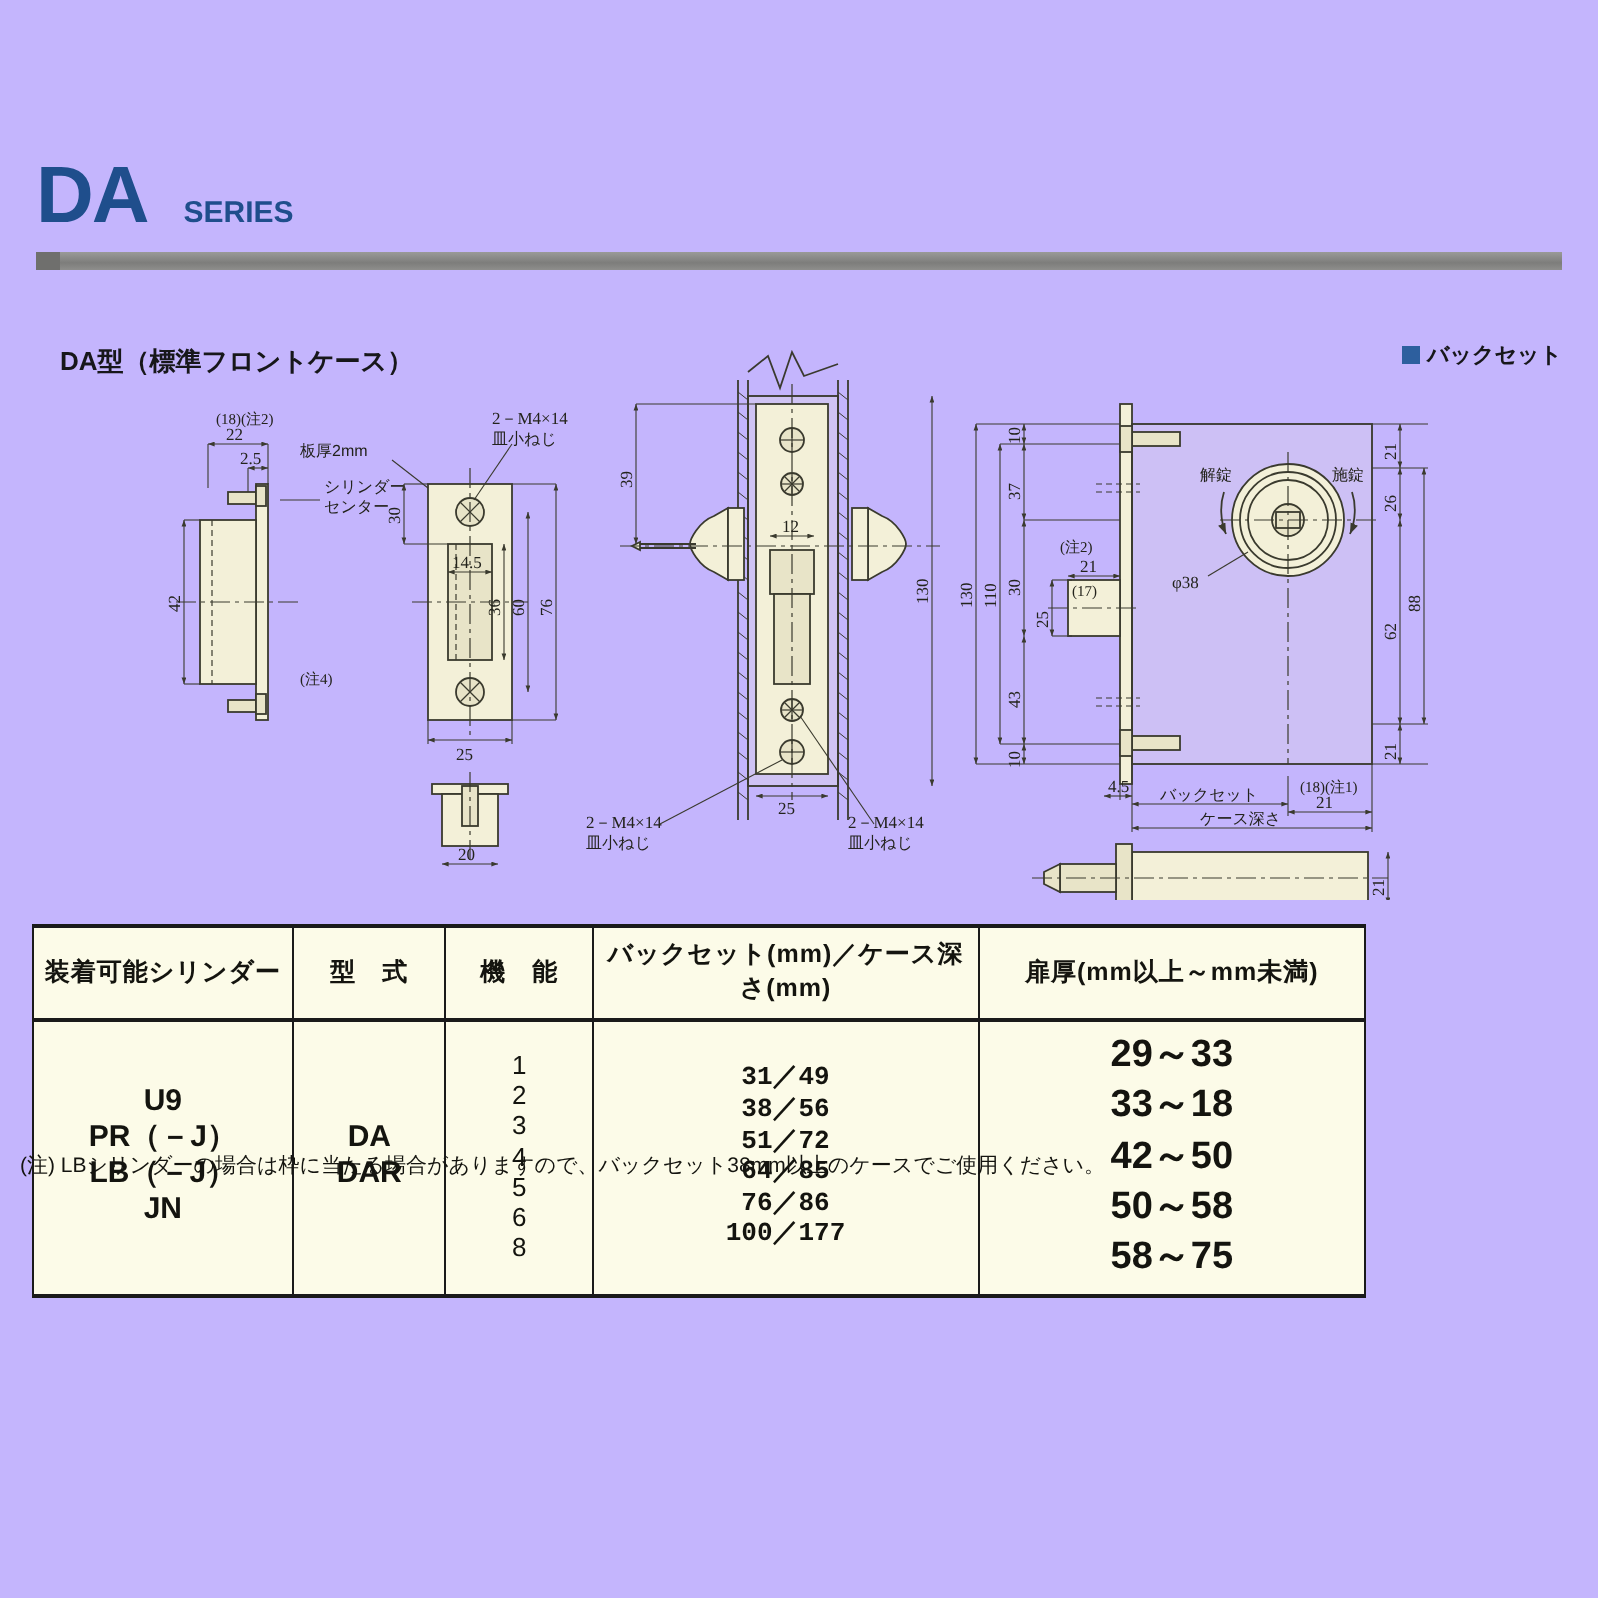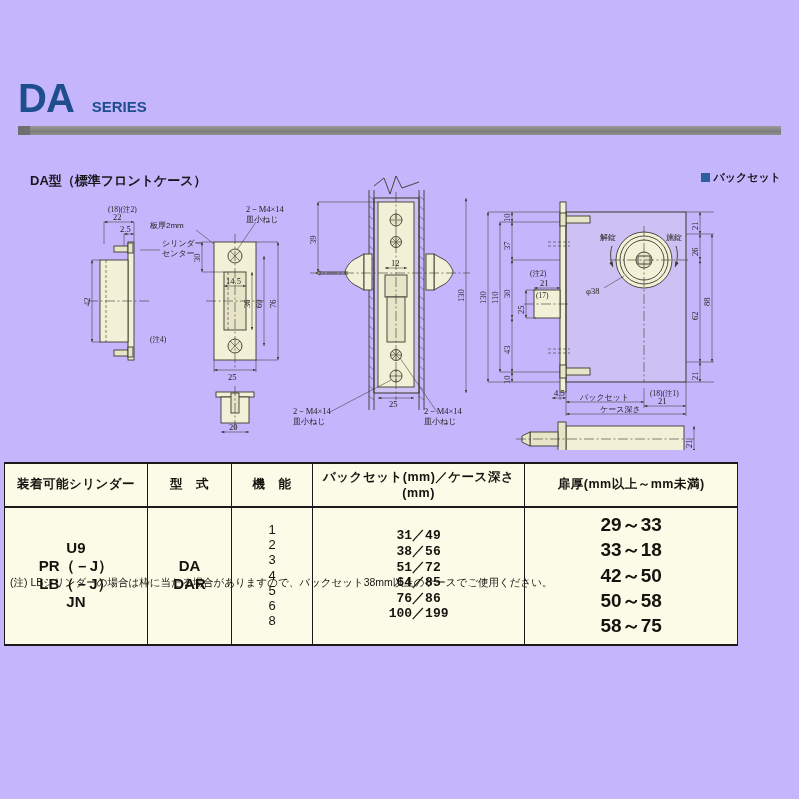--- a/index.html
+++ b/index.html
@@ -24,21 +24,21 @@
   .sect-title{position:absolute;left:30px;top:172px;font-size:13px;font-weight:bold;color:#17171a;}
   .hand-note{position:absolute;right:18px;top:170px;font-size:11px;font-weight:bold;color:#17171a;
              display:flex;align-items:center;gap:3px;}
   .hand-note .sq{width:9px;height:9px;background:#2d5f9e;display:inline-block;}
 
   
   .draw{position:absolute;left:0;top:150px;width:761px;height:300px;}
   .draw svg{display:block;}
 
   
-  .tbl{position:absolute;left:4px;top:462px;width:734px;}
+  .tbl{position:absolute;left:16px;top:462px;width:667px;}
   table{border-collapse:collapse;width:100%;table-layout:fixed;}
   th,td{border-left:1px solid #1a1a1a;border-right:1px solid #1a1a1a;
         text-align:center;color:#14140f;background:#fcfbe8;}
   thead th{font-size:12.5px;font-weight:bold;padding:5px 2px 6px;letter-spacing:0.5px;}
   thead tr{border-top:2.5px solid #1a1a1a;border-bottom:1px solid #1a1a1a;}
   tbody td{font-size:15px;font-weight:bold;padding:4px 2px 6px;vertical-align:middle;line-height:1.22;}
   tbody tr{border-top:2px solid #1a1a1a;border-bottom:2.5px solid #1a1a1a;}
   td.fn{font-size:13px;line-height:1.18;font-weight:normal;}
   td.bs{font-size:13px;line-height:1.2;font-family:Liberation Mono, monospace;}
   td.dt{font-size:19px;line-height:1.33;}
@@ -455,21 +455,21 @@
               <div>8</div>
             </div>
           </td>
           <td class="bs">
             <div class="stack">
               <div>31／49</div>
               <div>38／56</div>
               <div>51／72</div>
               <div>64／85</div>
               <div>76／86</div>
-              <div>100／199</div>
+              <div>100／177</div>
             </div>
           </td>
           <td class="dt">
             <div class="stack">
               <div>29～33</div>
               <div>33～18</div>
               <div>42～50</div>
               <div>50～58</div>
               <div>58～75</div>
             </div>

